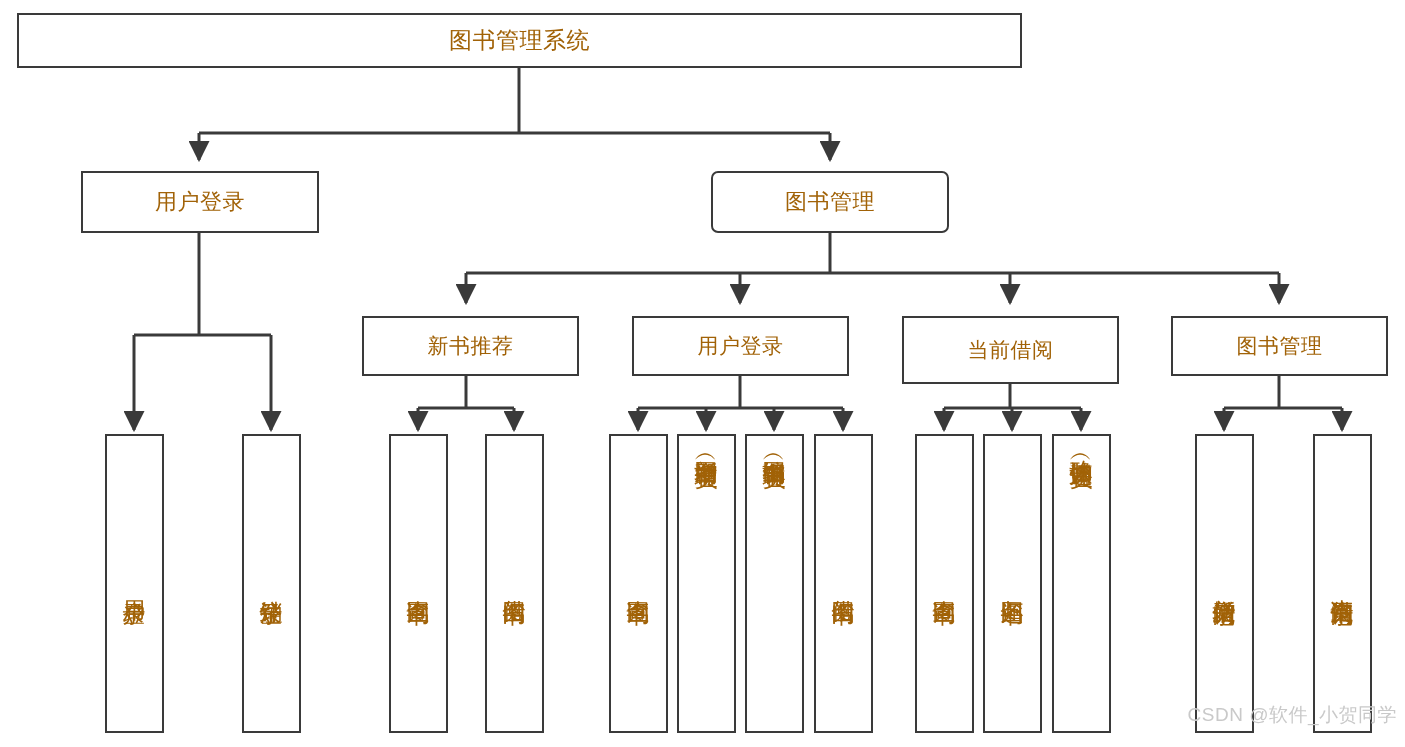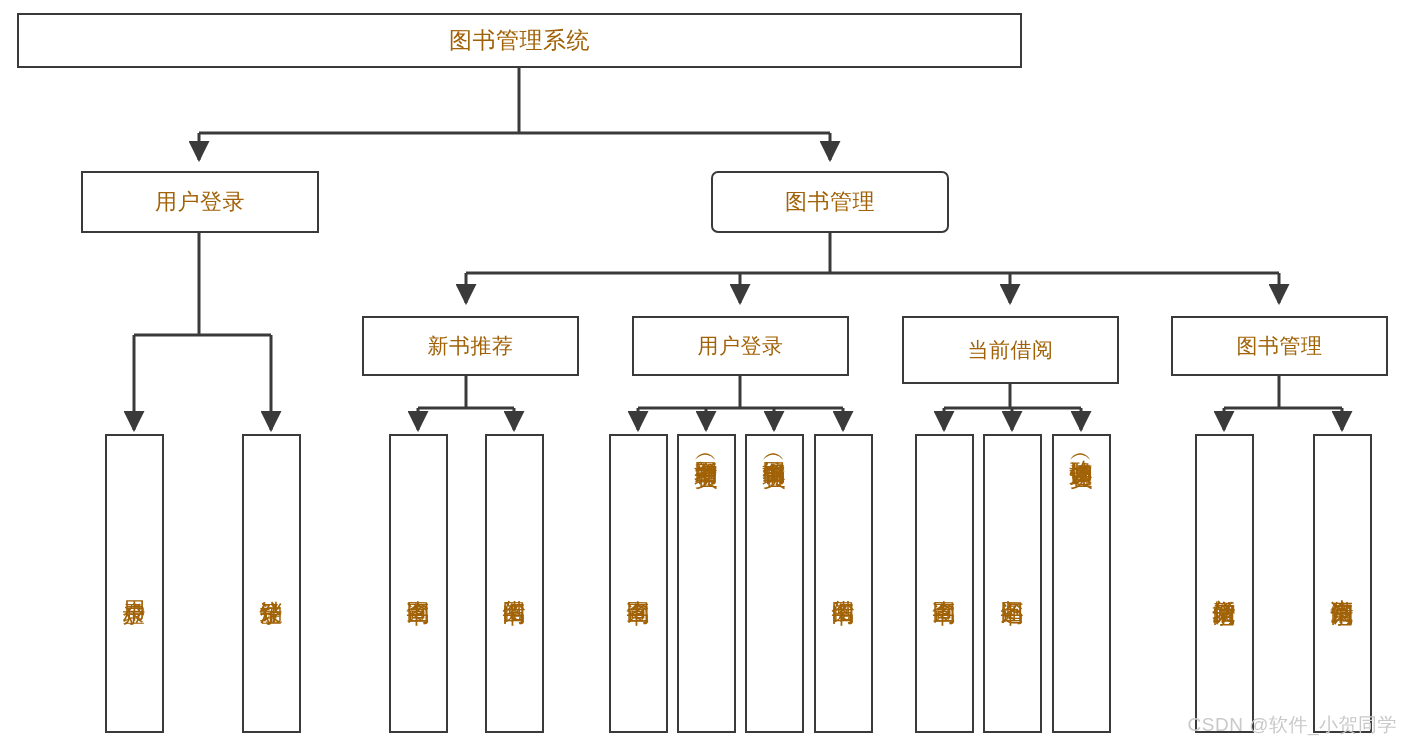--- a/index.html
+++ b/index.html
@@ -56,21 +56,21 @@
     white-space: nowrap;
   }
   .node.leaf.topset { padding-top: 6px; }
   .node.leaf.midset {
     align-items: center;
     padding-top: 0;
   }
   #watermark {
     position: absolute;
     right: 8px;
-    bottom: 9px;
+    bottom: 19px;
     font-size: 19px;
     color: #c9c9c9;
     letter-spacing: 0.5px;
     z-index: 3;
     white-space: nowrap;
     font-family: "Liberation Sans", "DejaVu Sans", sans-serif;
     margin-top: 24px;
   }
 </style>
 </head>

